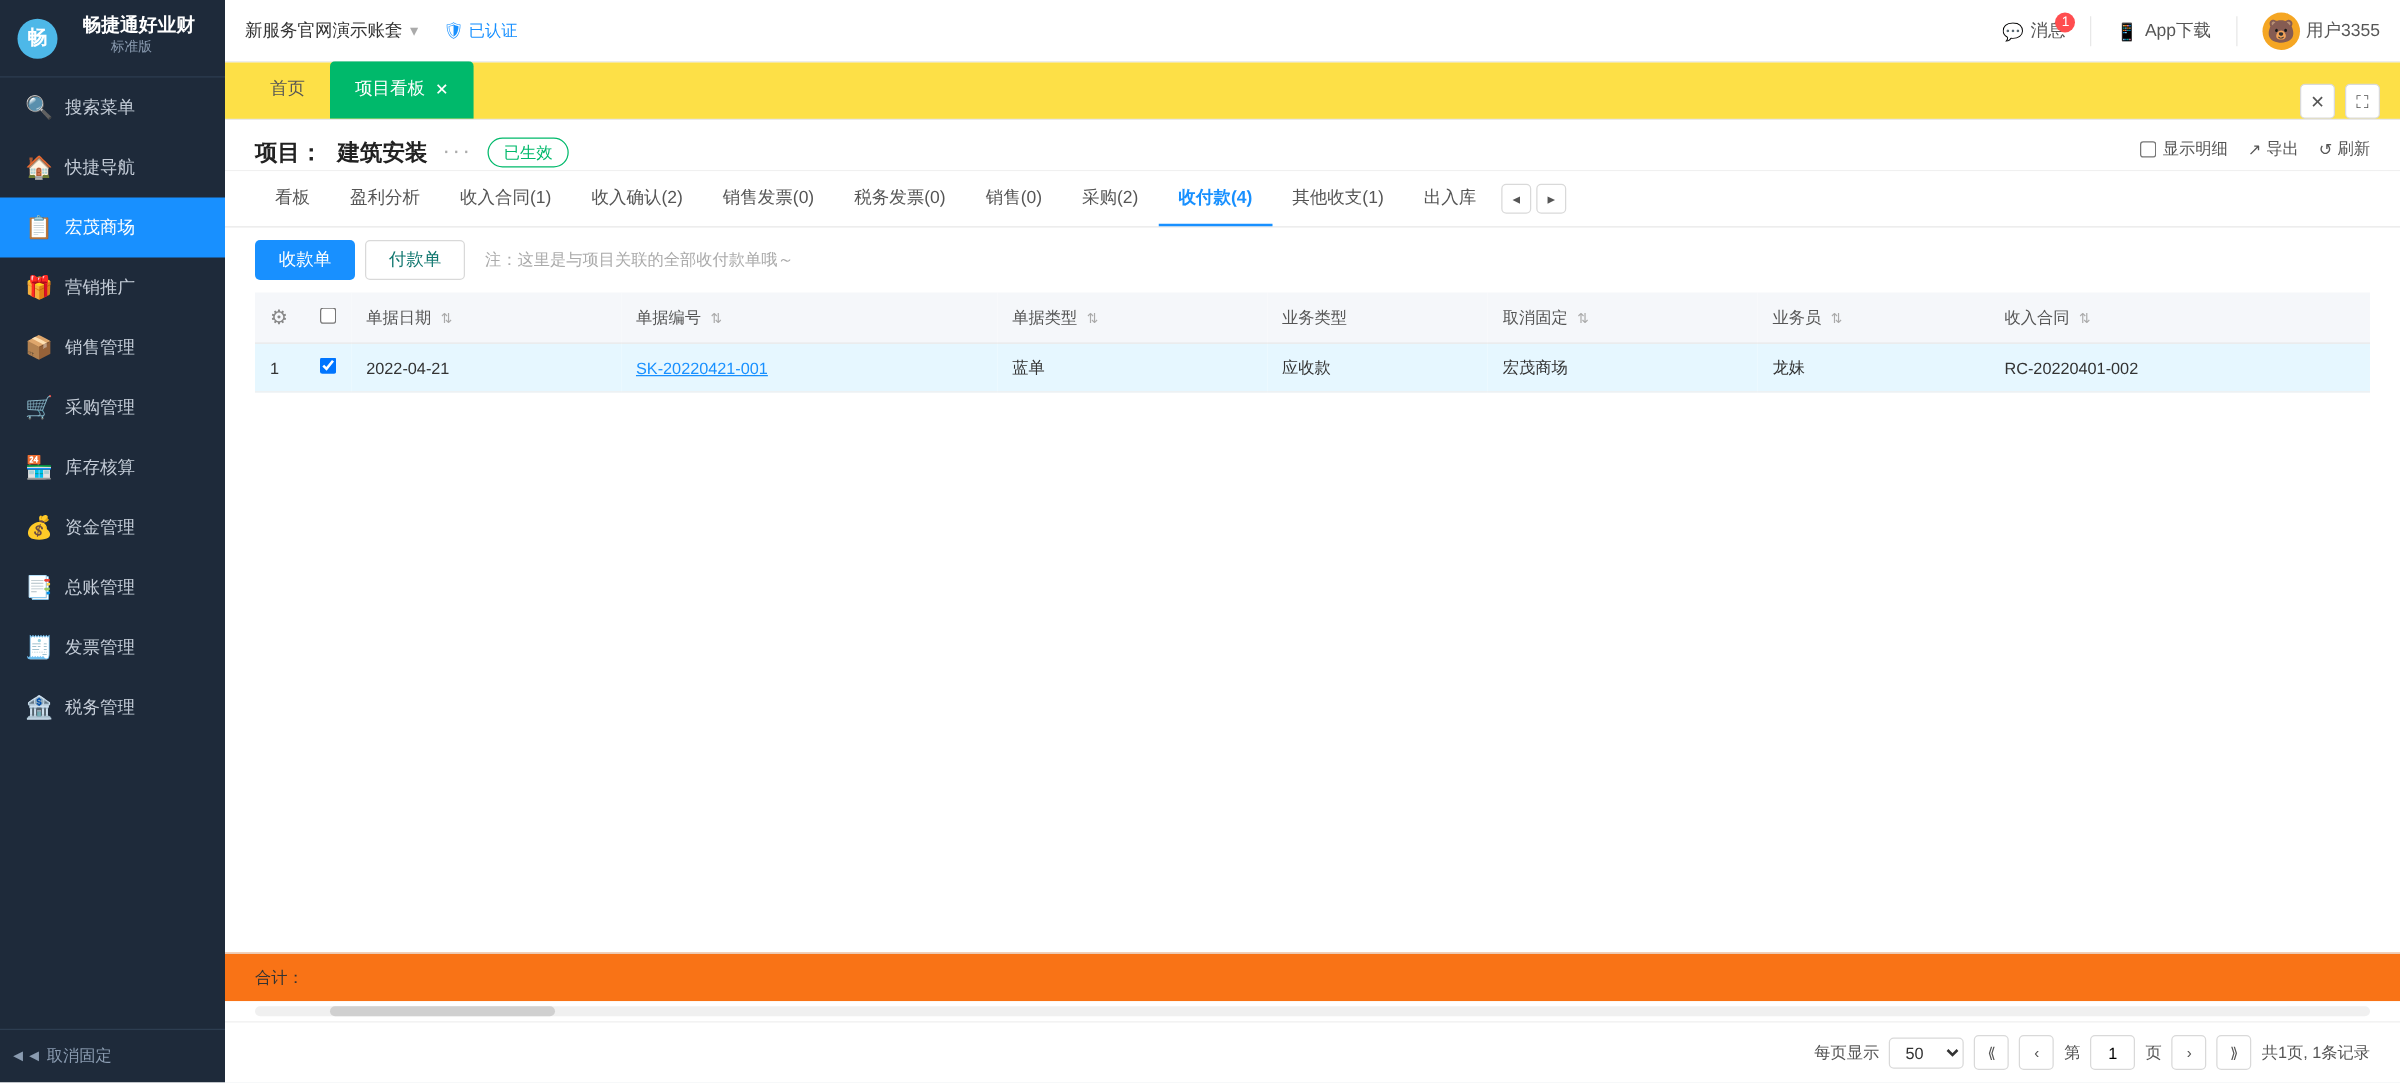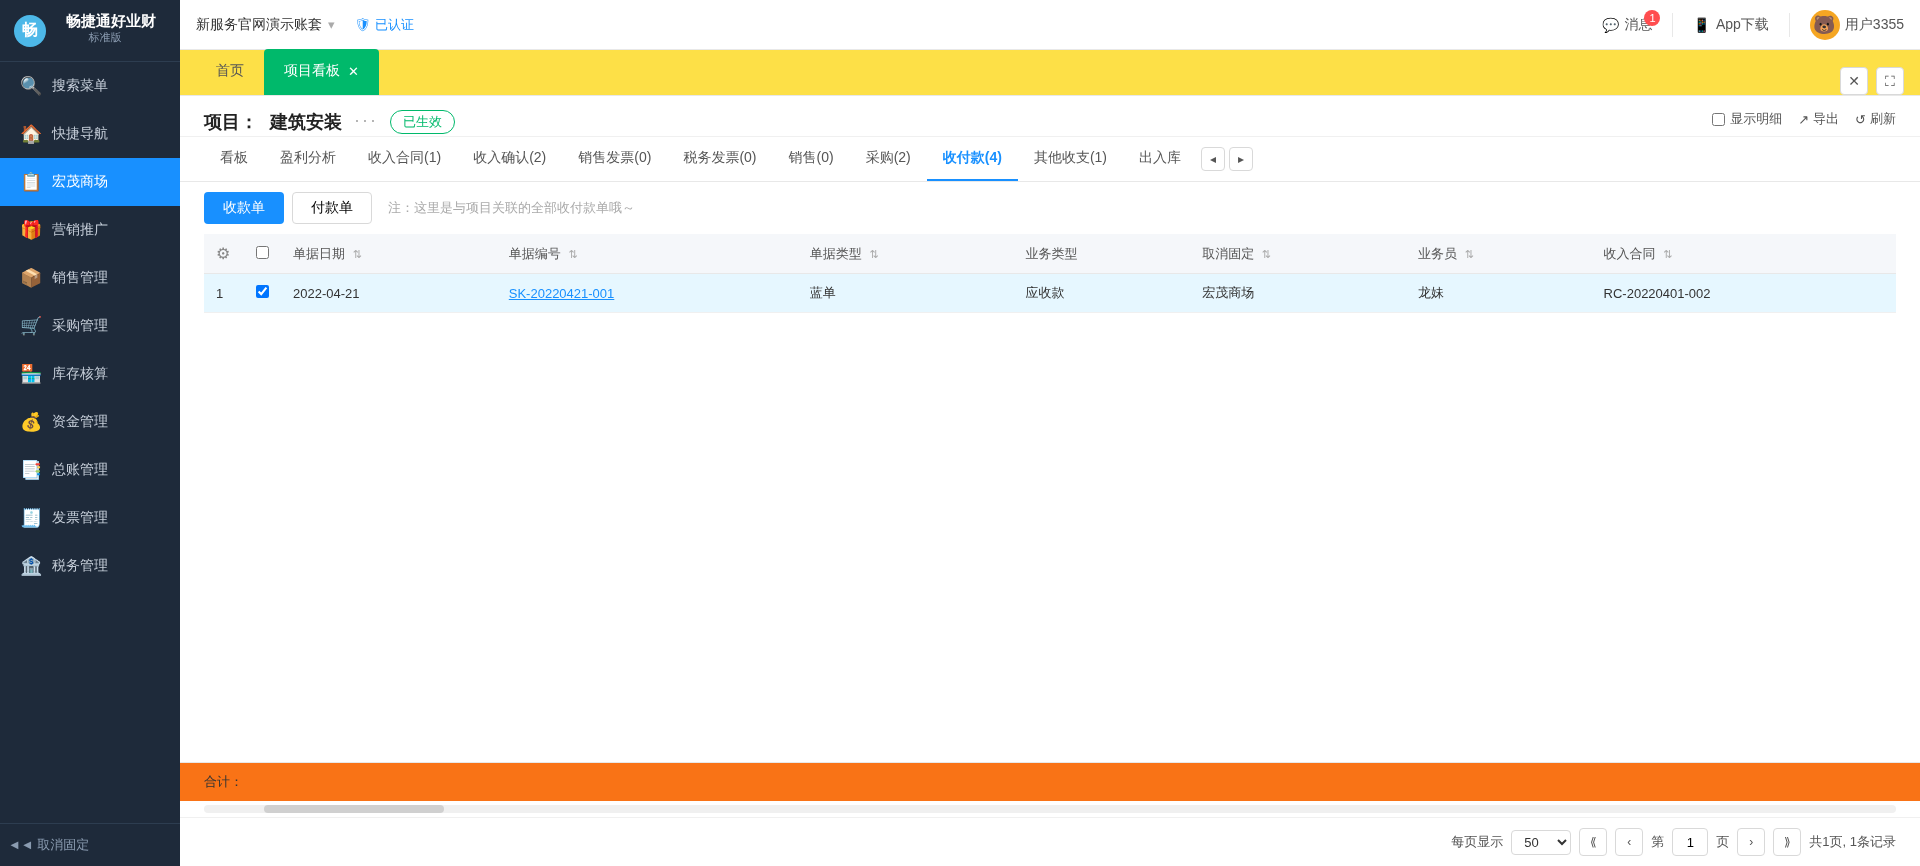--- a/index.html
+++ b/index.html
@@ -205,21 +205,21 @@
       gap: 8px;
     }
     .inner-tab {
       padding: 6px 18px;
       border-radius: 4px;
       cursor: pointer;
       font-size: 14px;
       border: 1px solid transparent;
     }
     .inner-tab.active { background: #1890ff; color: #fff; }
-    .inner-tab:not(.active) { background: #fff; color: #000000; border-color: #d9d9d9; }
+    .inner-tab:not(.active) { background: #fff; color: #0f766e; border-color: #d9d9d9; }
     .inner-tab-note { color: #aaa; font-size: 13px; margin-left: 8px; }
 
     
     .table-wrap {
       flex: 1;
       overflow-y: auto;
       padding: 10px 24px 0;
     }
     table { width: 100%; border-collapse: collapse; }
     thead tr { background: #f5f7fa; }

